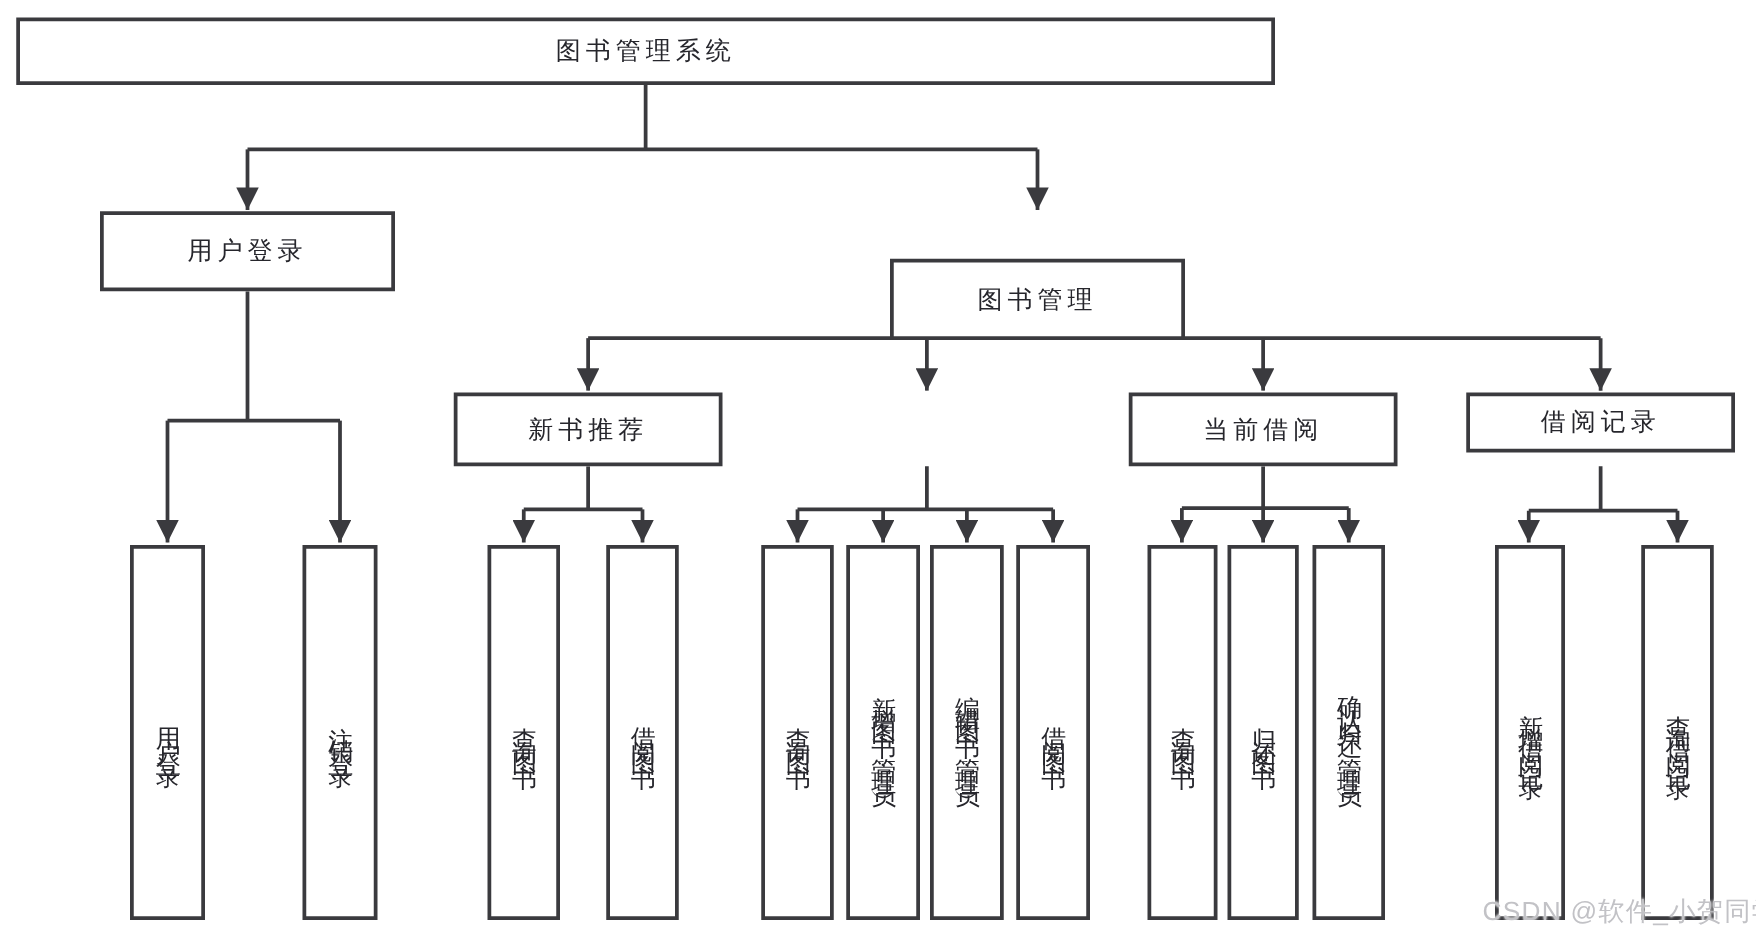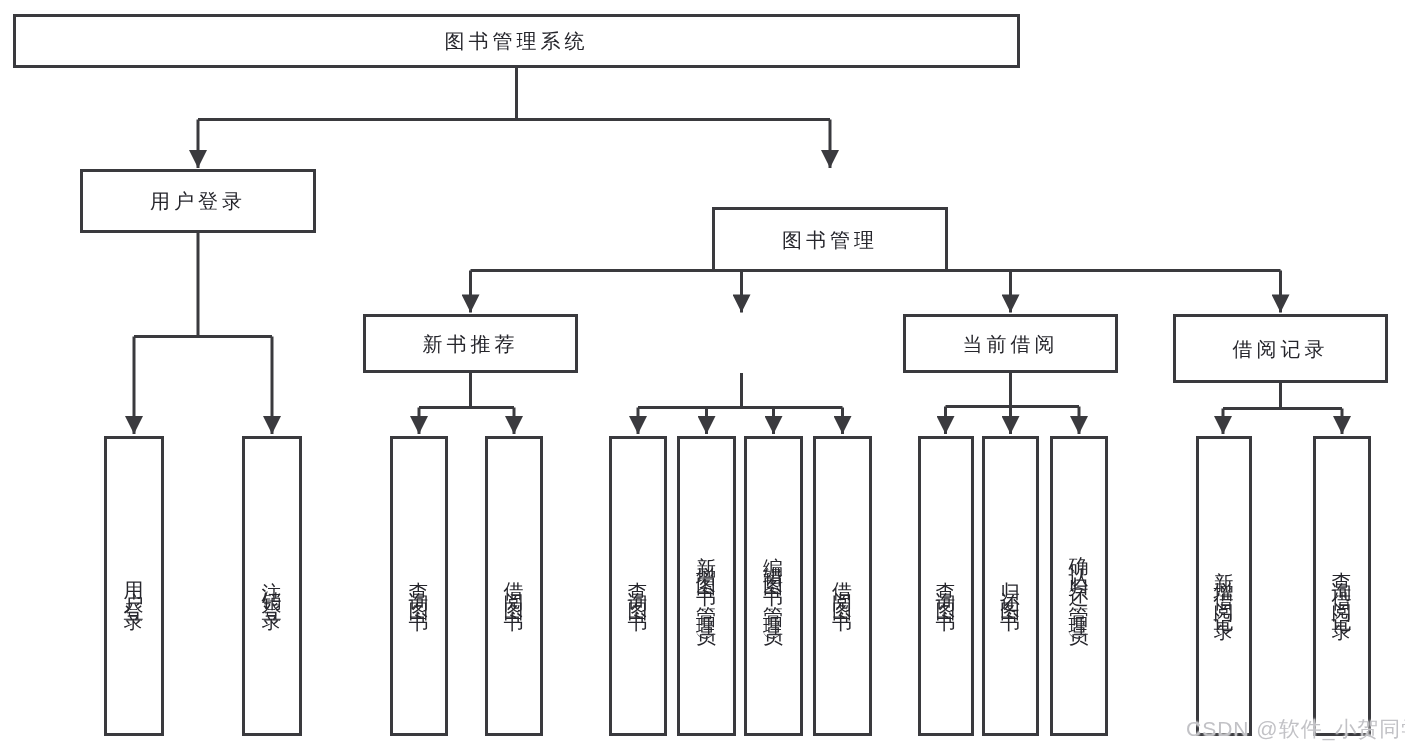--- a/index.html
+++ b/index.html
@@ -105,21 +105,21 @@
   <div class="box" style="left:712px;top:169px;width:236px;height:65px;margin-top:38px;">
     <span>图书管理</span>
   </div>
 
   <div class="box" style="left:363px;top:314px;width:215px;height:59px;text-align:center;">
     <span>新书推荐</span>
   </div>
   <div class="box" style="left:903px;top:314px;width:215px;height:59px;justify-content:center;">
     <span>当前借阅</span>
   </div>
-  <div class="box" style="left:1173px;top:314px;width:215px;height:69px;text-align:center;">
+  <div class="box" style="left:1173px;top:314px;width:215px;height:48px;text-align:center;">
     <span>借阅记录</span>
   </div>
 
   <div class="box vert" style="left:104px;top:436px;width:60px;height:300px;">
     <span>用户登录</span>
   </div>
   <div class="box vert" style="left:242px;top:436px;width:60px;height:300px;">
     <span>注销登录</span>
   </div>
 

